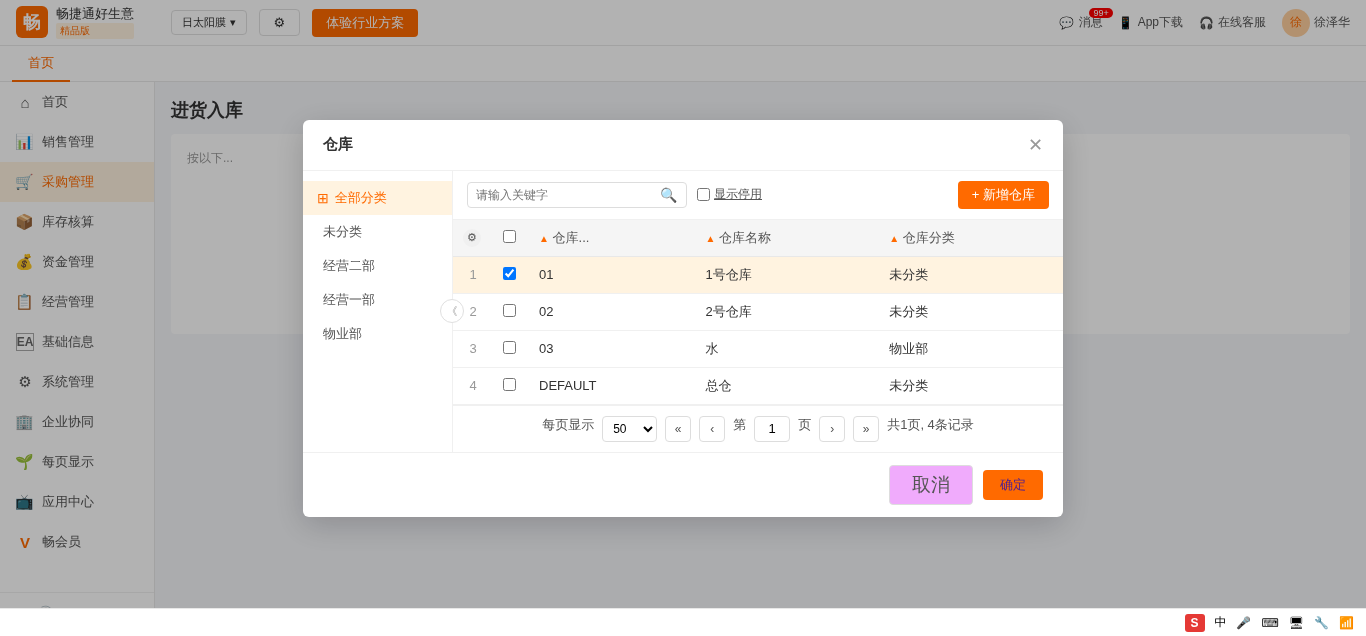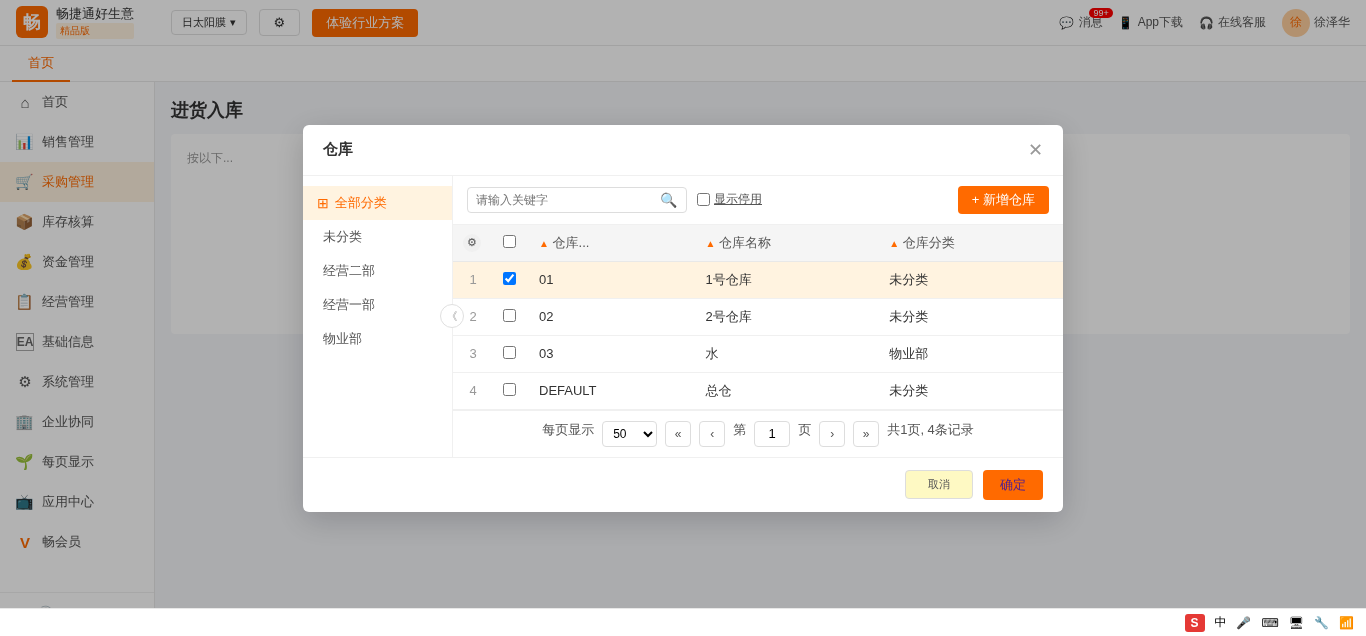--- a/index.html
+++ b/index.html
@@ -181,21 +181,21 @@
       text-align: center; font-size: 13px; outline: none;
     }
 
     
     .modal-footer {
       padding: 12px 20px; display: flex; align-items: center; justify-content: flex-end;
       gap: 10px; border-top: 1px solid #f0f0f0;
     }
     .btn-cancel {
       padding: 6px 22px; border: 1px solid #ddd; border-radius: 4px;
-      background: #fef9c3; cursor: pointer; font-size: 11px; color: #555; font-family: Liberation Serif, serif;
+      background: #f0abfc; cursor: pointer; font-size: 19px; color: #555; font-family: Liberation Serif, serif;
     }
     .btn-confirm {
       padding: 6px 17px; border-radius: 4px; background: #ff6a00;
       border: none; cursor: pointer; font-size: 13px; color: #4c1d95;
     }
 
     .gear-circle {
       width: 18px; height: 18px; border-radius: 50%; background: #f0f0f0;
       display: flex; align-items: center; justify-content: center; font-size: 11px;
     }

